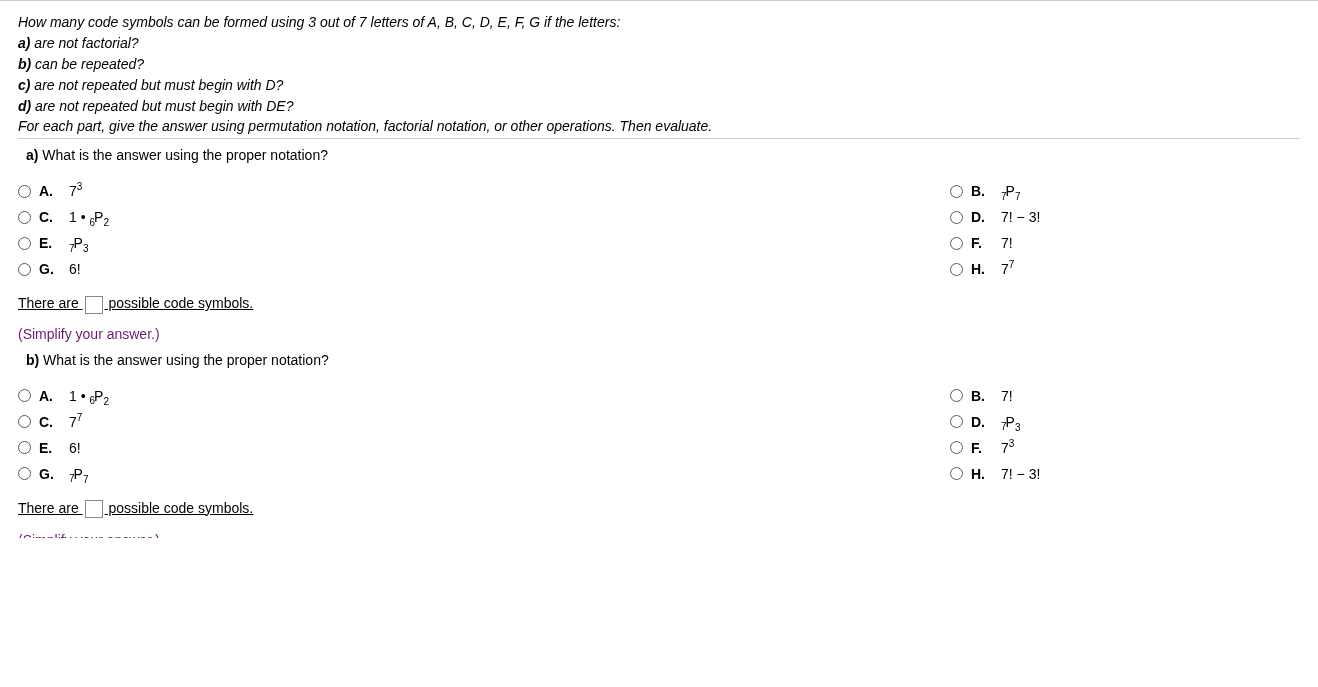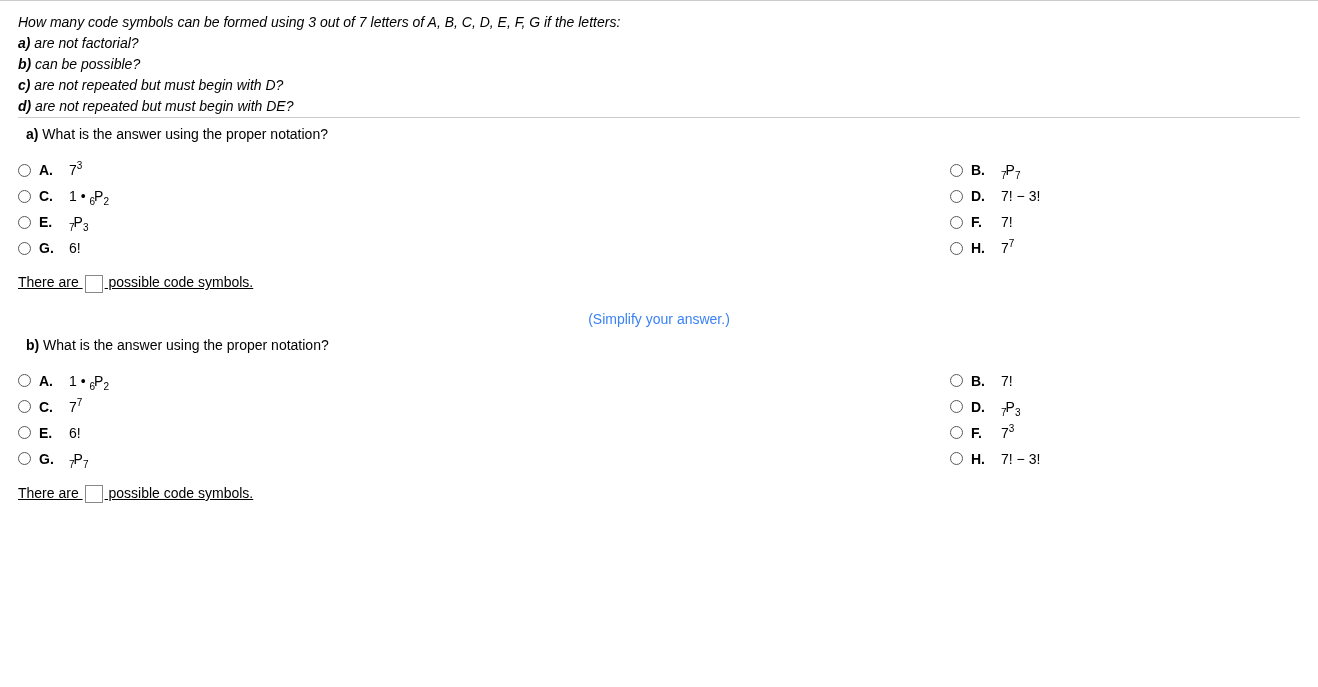--- a/index.html
+++ b/index.html
@@ -68,36 +68,37 @@
   }
   .box {
     display: inline-block;
     width: 18px;
     height: 18px;
     border: 1px solid #888;
     vertical-align: middle;
     margin: 0 2px;
     background: #fff;
   }
-  .hint { color: #3b82f6; margin: 18px 0 10px 0; text-align: center; }
+  .hint { color: #701a75; margin: 12px 0 10px 0; }
   .cutoff { overflow: hidden; height: 18px; }
 </style>
 </head>
 <body>
 
 <div class="hr"></div>
 
 <div class="content">
 
   <div class="question-stem">
     <p>How many code symbols can be formed using 3 out of 7 letters of A, B, C, D, E, F, G if the letters:</p>
     <p><b>a)</b><span> are not factorial?</span></p>
-    <p><b>b)</b><span> can be possible?</span></p>
+    <p><b>b)</b><span> can be repeated?</span></p>
     <p><b>c)</b><span> are not repeated but must begin with D?</span></p>
     <p><b>d)</b><span> are not repeated but must begin with DE?</span></p>
+    <p class="instruction">For each part, give the answer using permutation notation, factorial notation, or other operations. Then evaluate.</p>
   </div>
 
   <div class="hr"></div>
 
   <p class="part-label">
     <span class="b">a)</span><span> What is the answer using the proper notation?</span>
   </p>
 
   <div class="options" id="opts-a">
       <div class="opt">

